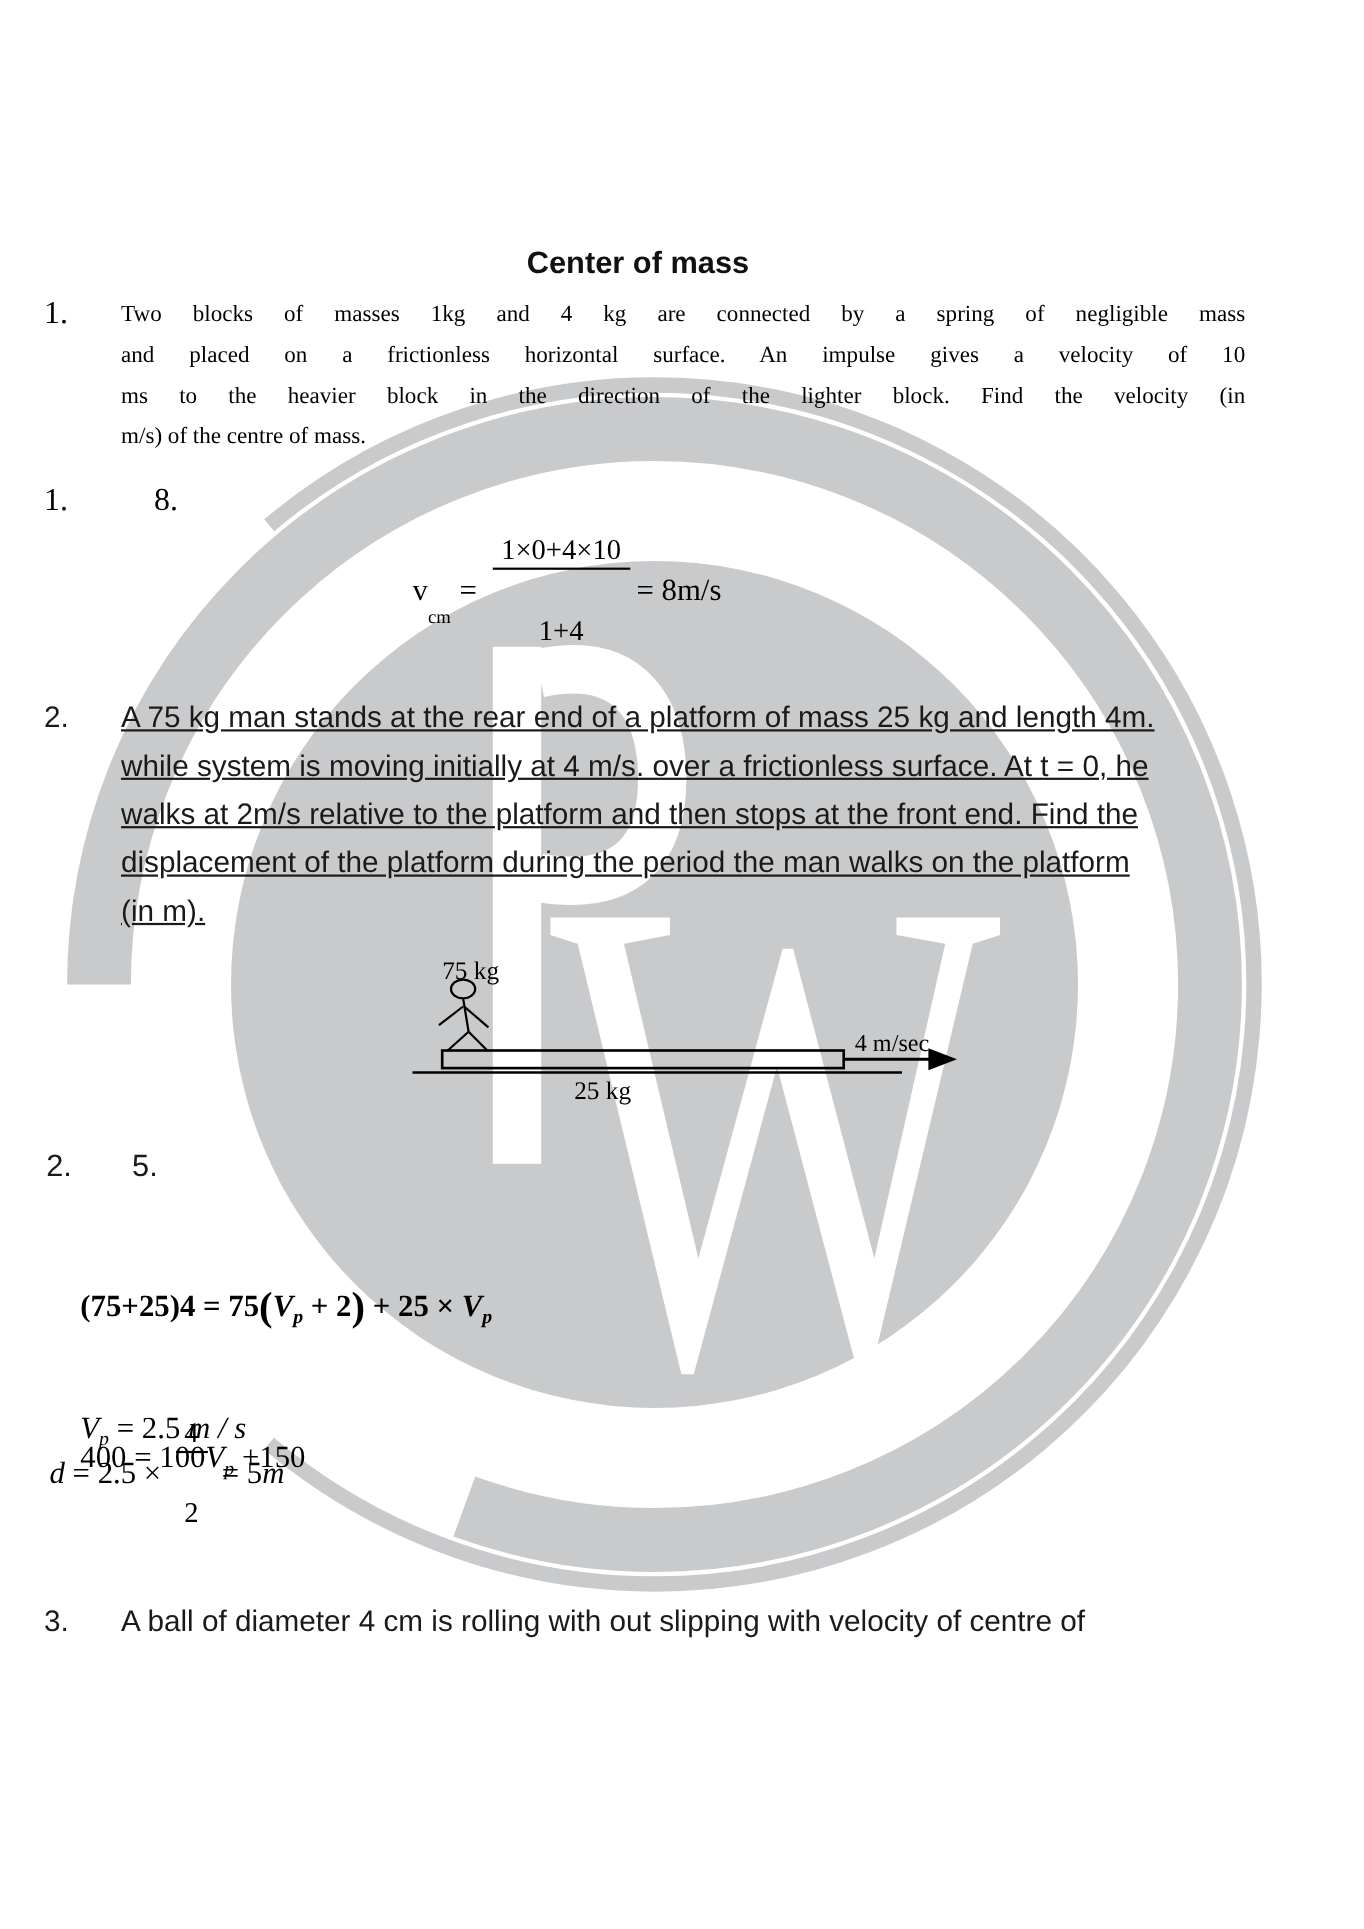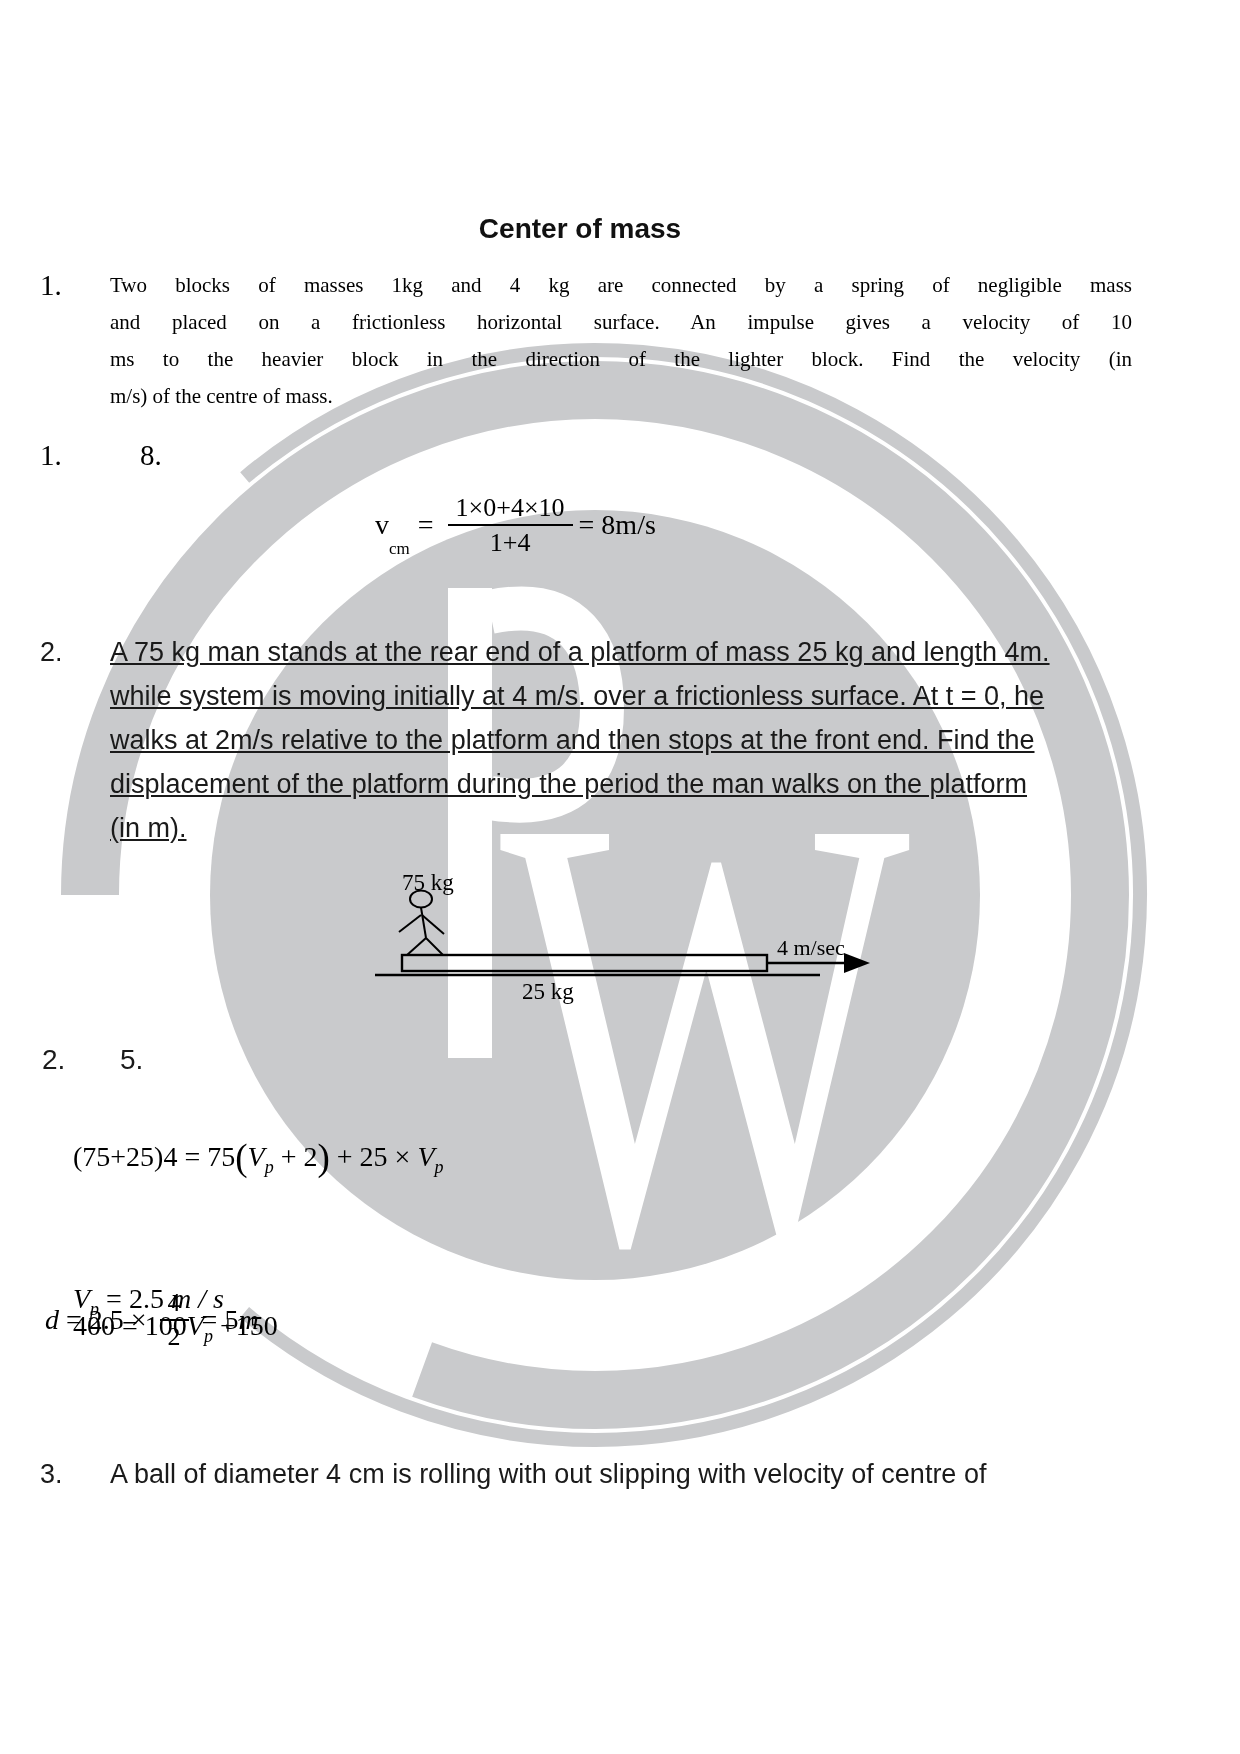--- a/index.html
+++ b/index.html
@@ -16,24 +16,24 @@
   .sans-par   { font-family:"Liberation Sans", sans-serif; font-size:27px; line-height:44px; width:1045px; color:#1a1a1a; }
   .jl { text-align:justify; text-align-last:justify; }
 
   
   .eq { font-family:"Liberation Serif", serif; font-size:28px; line-height:34px; white-space:pre; }
   .flexrow { display:flex; align-items:center; }
   .it { font-style:italic; }
   .sub { font-size:18px; font-style:italic; vertical-align:-7px; }
   .subr { font-size:17px; font-style:normal; vertical-align:-7px;margin-top:48px; }
   .bp { font-size:37px; vertical-align:-4px; }
-  .frac { display:inline-flex; flex-direction:column; text-align:center; margin:0 6px; }
+  .frac { display:inline-flex; flex-direction:column; text-align:center; margin:0 6px;gap:39px; }
   .frac .num { padding:0 8px 1px 8px; border-bottom:2px solid #000; }
   .frac .den { padding-top:1px; }
-  .title { font-family:"Liberation Sans", sans-serif; font-weight:bold; font-size:28px; line-height:34px; text-align:center; color:#111; }
+  .title { font-family:"Liberation Sans", sans-serif; font-weight:bold; font-size:28px; line-height:34px; text-align:center; color:#111;margin-top:10px; }
   .mathtok { font-family:"Liberation Serif", serif; font-size:24px; color:#000; }
 </style>
 </head>
 <body>
 
 <div class="page">
 
   <svg class="watermark" width="1240" height="1754" viewBox="0 0 1240 1754">
     <circle cx="595" cy="895" r="545" fill="none" stroke-width="14" stroke-dasharray="2473 951" transform="rotate(230 595 895)" stroke="#c9cacc"></circle>
     <circle cx="595" cy="895" r="505" fill="none" stroke-width="58" stroke-dasharray="2556 617" transform="rotate(180 595 895)" stroke="#c9cacc"></circle>
@@ -91,21 +91,21 @@
     <line x1="45" y1="107" x2="490" y2="107" stroke="#000" stroke-width="2.4"></line>
     <line x1="437" y1="95" x2="515" y2="95" stroke="#000" stroke-width="2.6"></line>
     <polygon points="514,85 540,95 514,105" fill="#000"></polygon>
     <text x="447" y="87" font-family="'Liberation Serif', serif" font-size="22" fill="#000">4 m/sec</text>
     <text x="192" y="131" font-family="'Liberation Serif', serif" font-size="23" fill="#000">25 kg</text>
   </svg>
 
   <div class="abs qnum-sans" style="left:42px; top:1038px; font-size:28px;">2.</div>
   <div class="abs qnum-sans" style="left:120px; top:1038px; font-size:28px;">5.</div>
 
-  <div class="abs eq" style="left:45px; top:1106px;">
+  <div class="abs eq" style="left:45px; top:1137px;font-weight:bold;">
     <span>(75+25)4 = 75</span><span class="bp">(</span><span class="it">V</span><span class="sub">p</span><span> + 2</span><span class="bp">)</span><span> + 25 × </span><span class="it">V</span><span class="sub">p</span>
   </div>
 
   <div class="abs eq" style="left:45px; top:1275px;">
     <span>400 = 100</span><span class="it">V</span><span class="sub">p</span><span> +150</span>
   </div>
 
   <div class="abs eq" style="left:45px; top:1248px;">
     <span class="it">V</span><span class="sub">p</span><span> = 2.5 </span><span class="it">m / s</span>
   </div>

